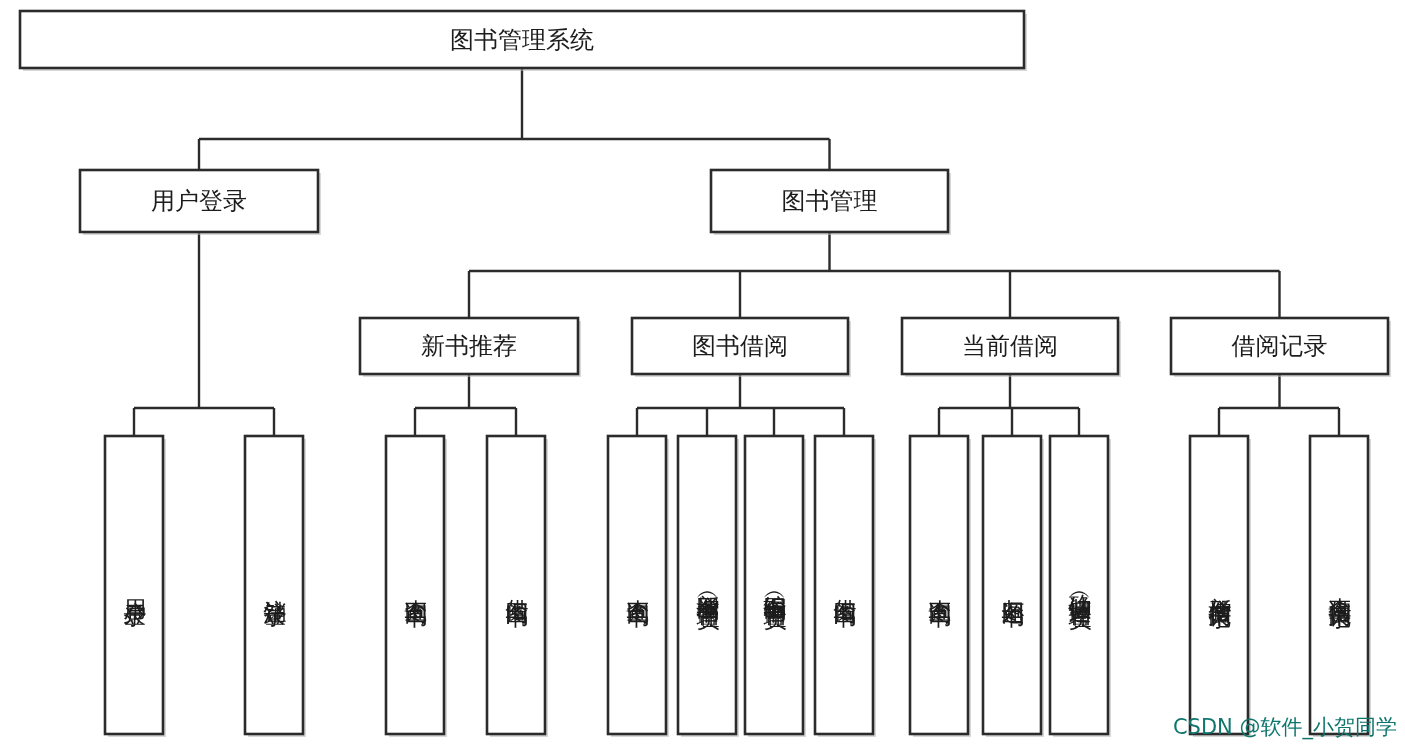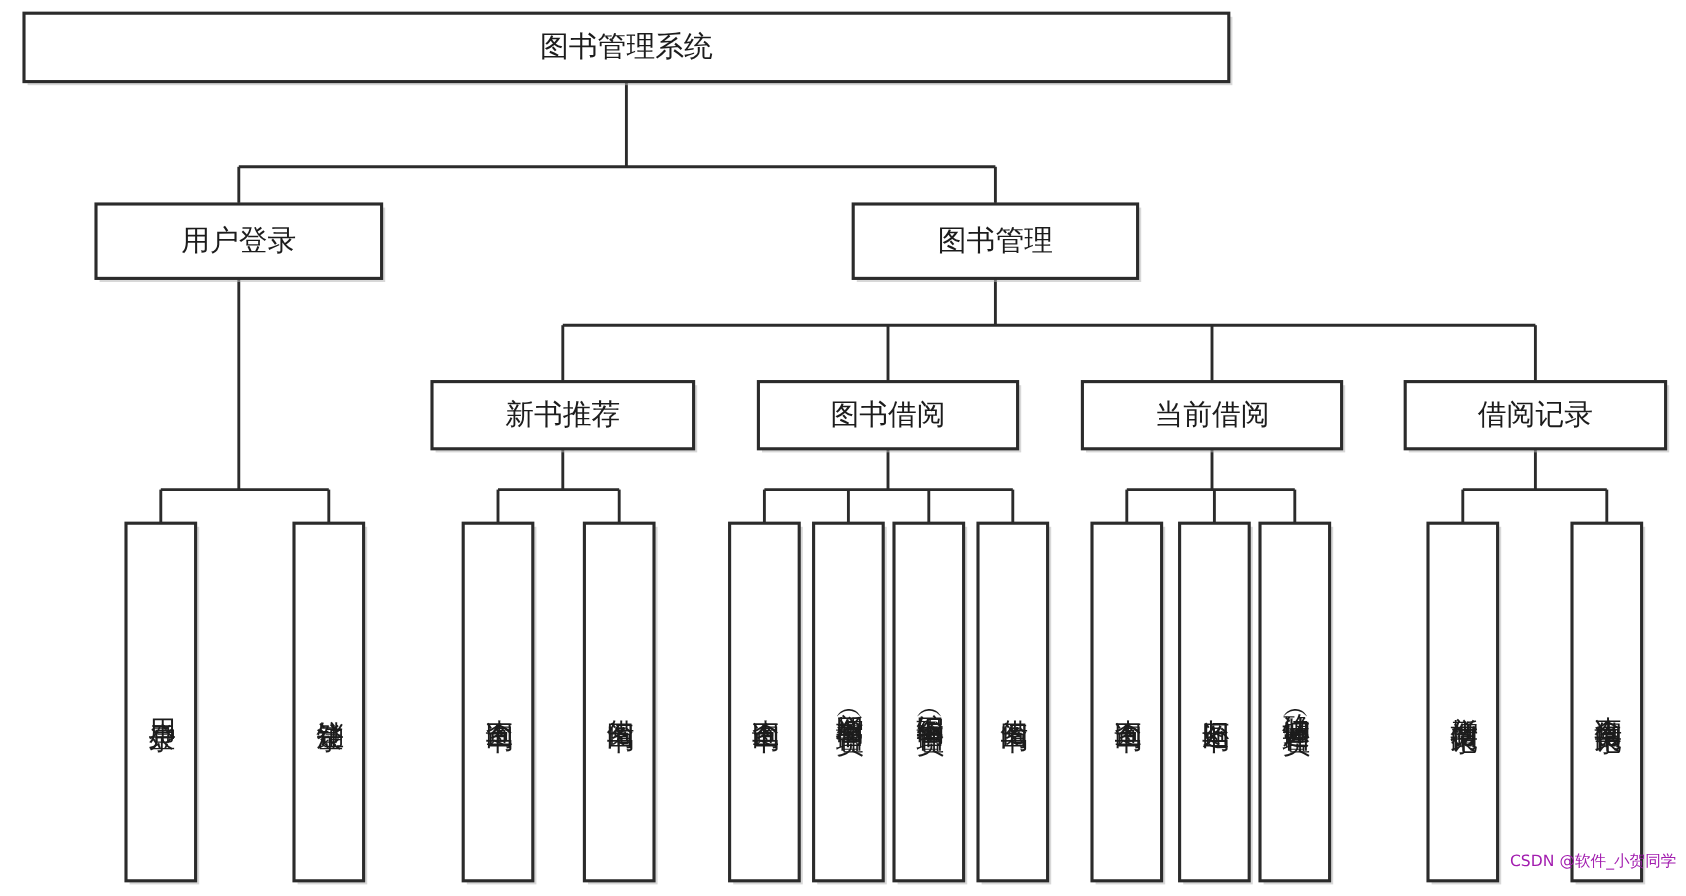--- a/index.html
+++ b/index.html
@@ -56,24 +56,24 @@
   }
   .label-v {
     font-size: 23px;
     writing-mode: vertical-rl;
     text-orientation: upright;
     letter-spacing: 2px;
   }
   .watermark {
     position: absolute;
     right: 8px;
-    bottom: 20px;
+    bottom: 6px;
     font-family: "DejaVu Sans", "Liberation Sans", sans-serif;
-    font-size: 13px;
-    color: #a21caf;
+    font-size: 21px;
+    color: #0f766e;
     white-space: nowrap;
     user-select: none;
   }
 </style>
 </head>
 <body>
 
 <div id="diagram-root">
   <svg id="tree-svg" viewBox="0 0 1405 747">
     <defs>

